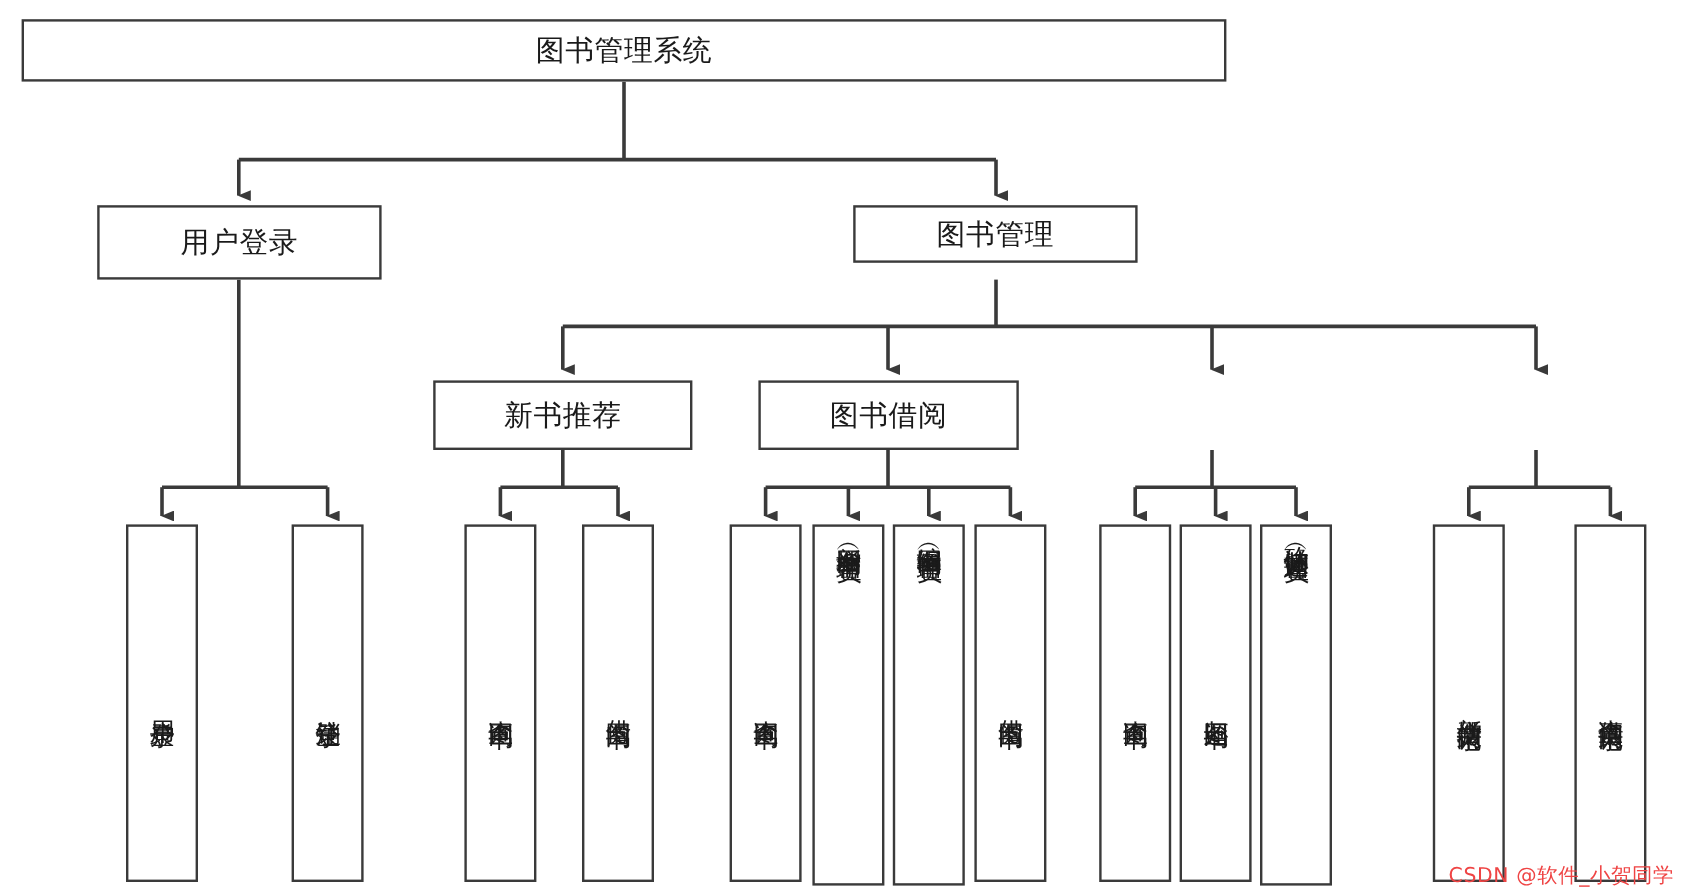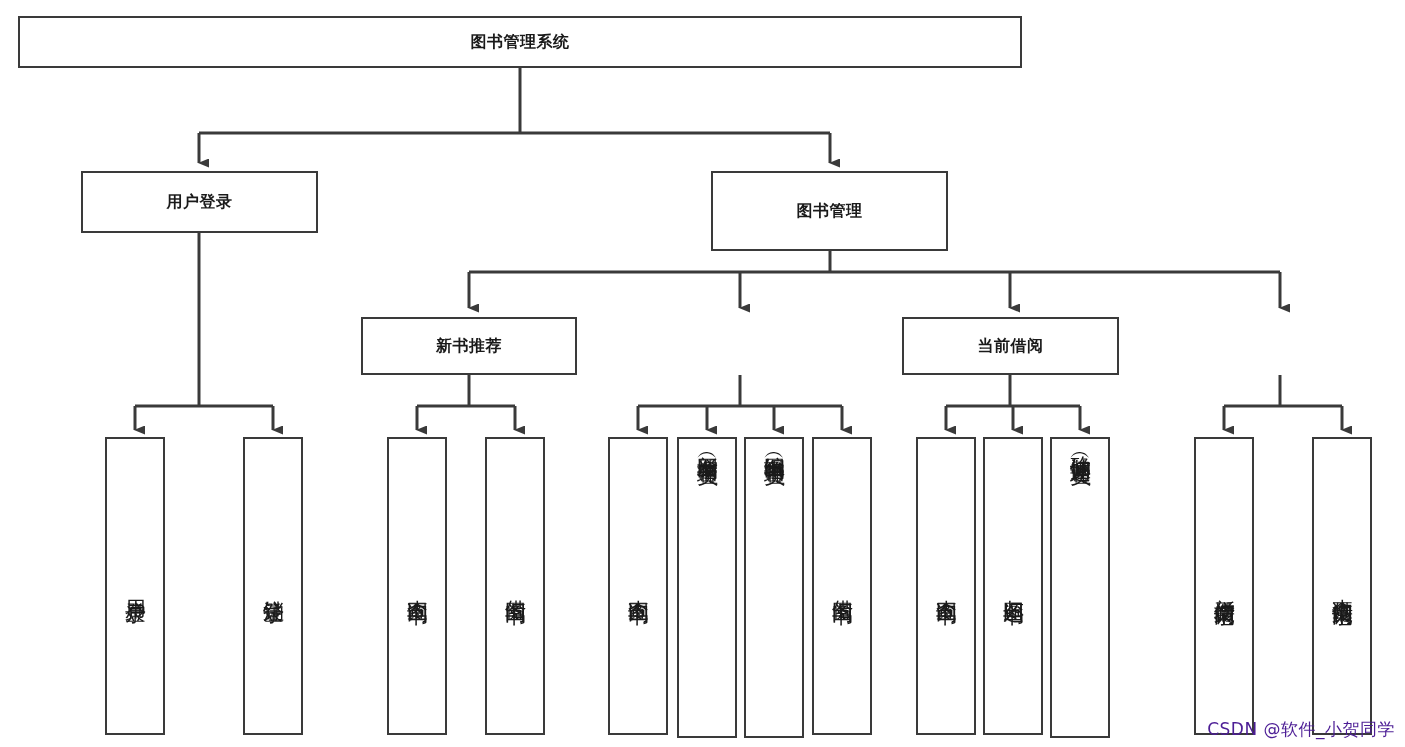--- a/index.html
+++ b/index.html
@@ -34,23 +34,22 @@
     justify-content: center;
     color: #1a1a1a;
   }
   .node-label {
     display: block;
     text-align: center;
     line-height: 1.18;
     white-space: nowrap;
   }
   .horiz .node-label {
-    font-size: 16px;
+    font-size: 24px;
     letter-spacing: 0.5px;
-    font-weight: bold;
   }
   .vert {
     align-items: flex-start;
     padding-top: 0;
   }
   .vert .node-label {
     writing-mode: vertical-rl;
     text-orientation: upright;
     font-size: 21px;
     letter-spacing: 1.5px;
@@ -60,21 +59,21 @@
     align-items: flex-start;
   }
   .vert.align-mid {
     align-items: center;
   }
   #watermark {
     position: absolute;
     right: 10px;
     bottom: 6px;
     font-size: 17px;
-    color: #4c1d95;
+    color: #ef4444;
     letter-spacing: 0.5px;
     white-space: nowrap;
     user-select: none;
   }
 </style>
 </head>
 <body>
 
 <div id="diagram-root">
 
@@ -128,29 +127,29 @@
     </g>
   </svg>
 
   <div class="node horiz" style="left:18px; top:16px; width:1004px; height:52px;">
     <span class="node-label">图书管理系统</span>
   </div>
 
   <div class="node horiz" style="left:81px; top:171px; width:237px; height:62px;">
     <span class="node-label">用户登录</span>
   </div>
-  <div class="node horiz" style="left:711px; top:171px; width:237px; height:80px;">
+  <div class="node horiz" style="left:711px; top:171px; width:237px; height:48px;">
     <span class="node-label">图书管理</span>
   </div>
 
   <div class="node horiz" style="left:361px; top:317px; width:216px; height:58px;">
     <span class="node-label">新书推荐</span>
   </div>
-  <div class="node horiz" style="left:902px; top:317px; width:217px; height:58px;">
-    <span class="node-label">当前借阅</span>
+  <div class="node horiz" style="left:632px; top:317px; width:217px; height:58px;">
+    <span class="node-label">图书借阅</span>
   </div>
 
   <div class="node vert align-mid" style="left:105px; top:437px; width:60px; height:298px;">
     <span class="node-label">用户登录</span>
   </div>
   <div class="node vert align-mid" style="left:243px; top:437px; width:60px; height:298px;">
     <span class="node-label">注销登录</span>
   </div>
 
   <div class="node vert align-mid" style="left:387px; top:437px; width:60px; height:298px;">

